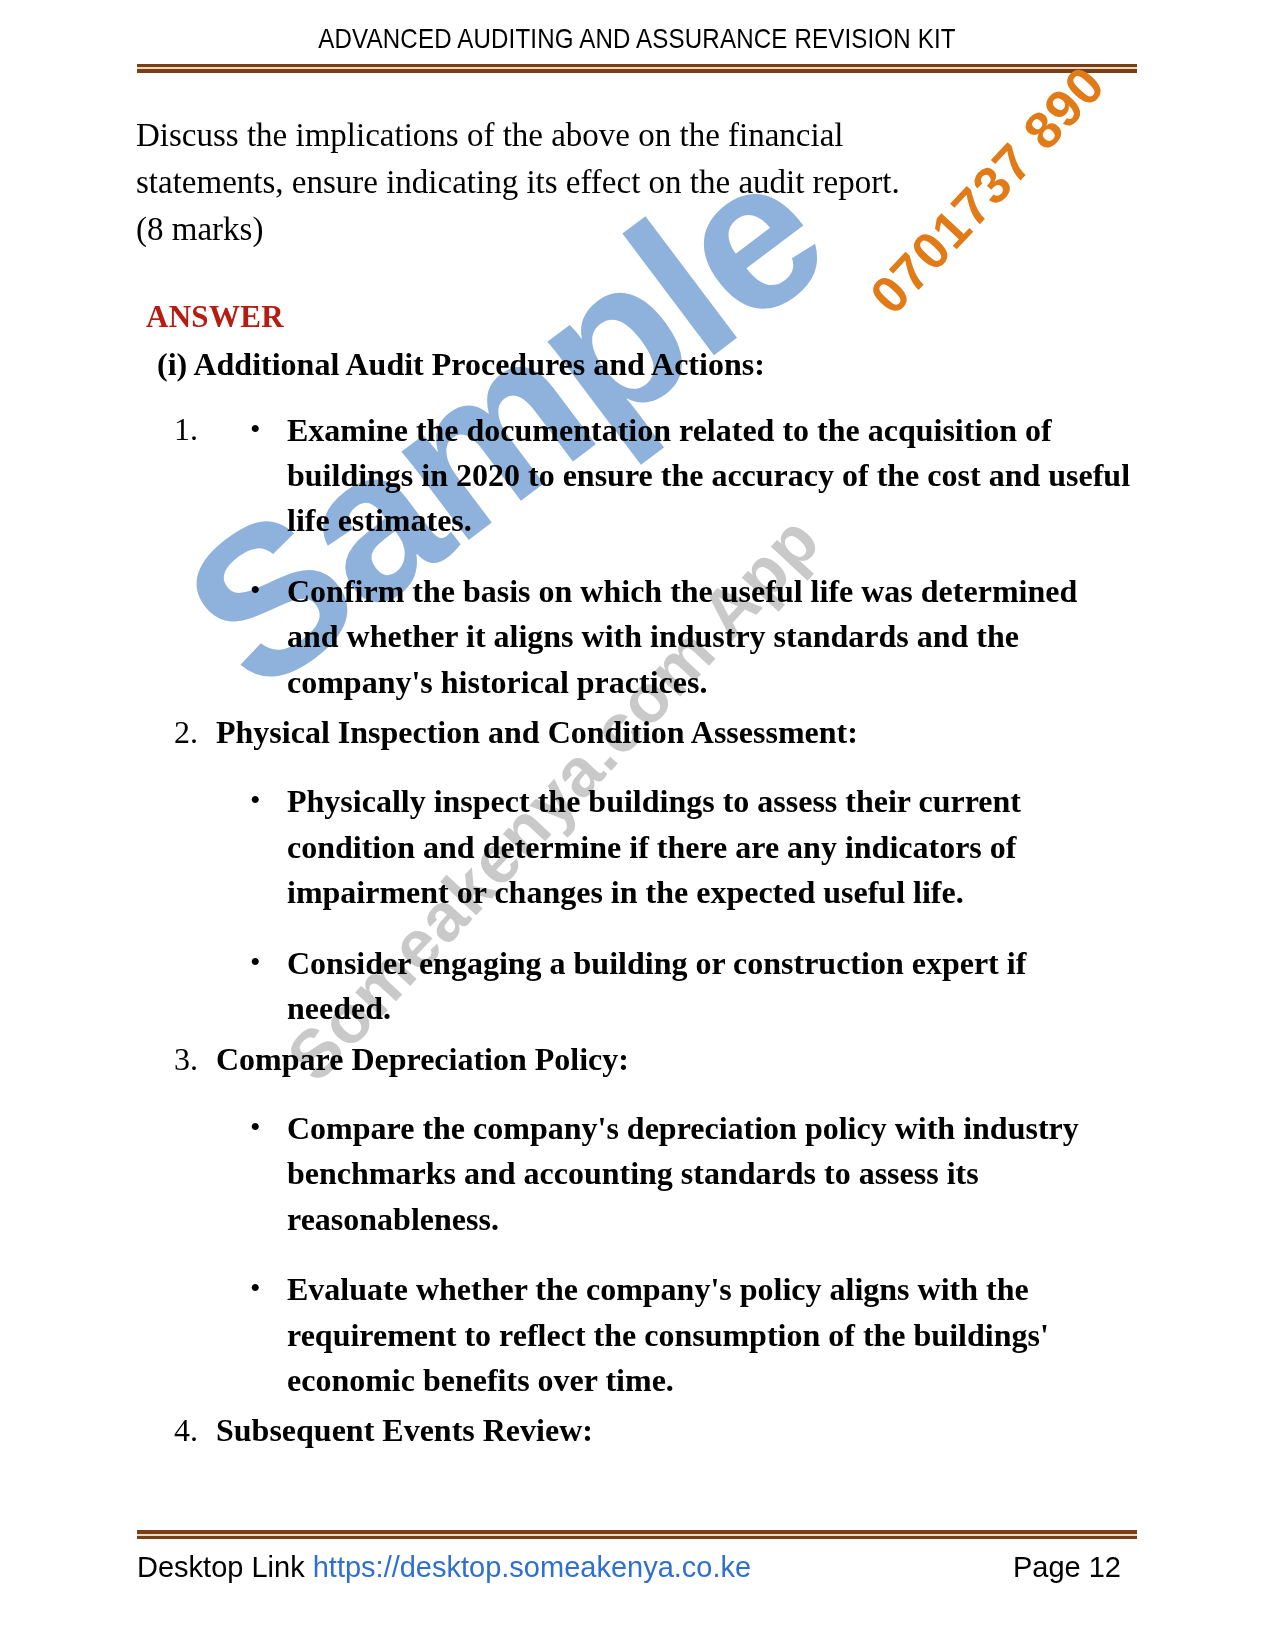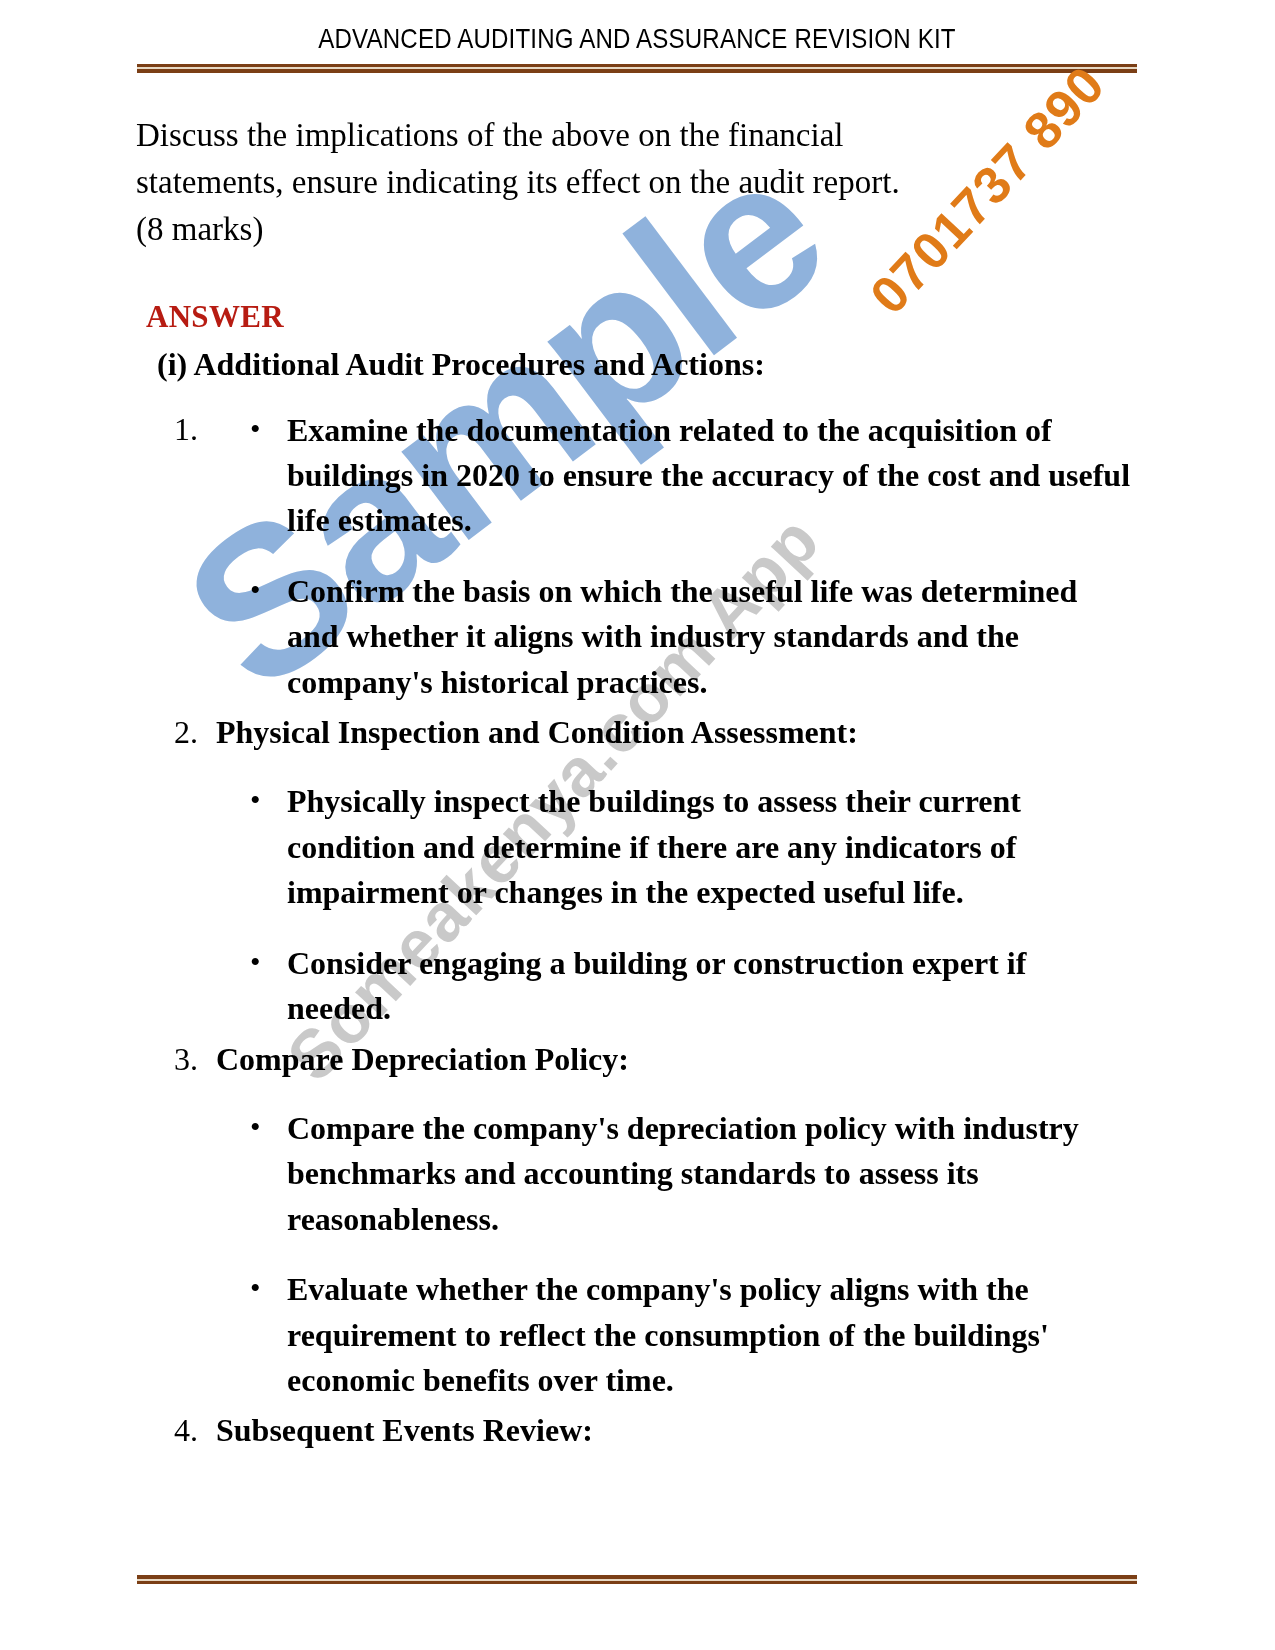--- a/index.html
+++ b/index.html
@@ -283,15 +283,22 @@
 
     </ol>
   </div>
 
   <div class="footer">
     <div class="rule-bottom">
       <div class="r1"></div>
         <div class="r2"></div>
         <div class="r3"></div>
     </div>
+    <div class="footer-row">
+      <span class="footer-left">
+        <span class="footer-label">Desktop Link </span><span class="footer-link">https://desktop.someakenya.co.ke</span>
+      </span>
+      <span class="footer-spacer"></span>
+      <span class="footer-page">Page 12</span>
+    </div>
   </div>
 
 </div>
 
 </body></html>

